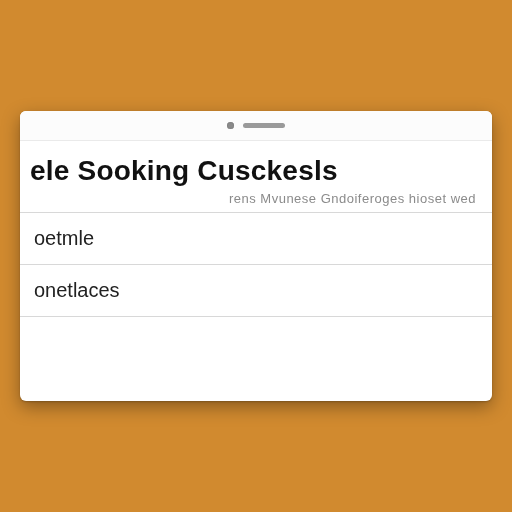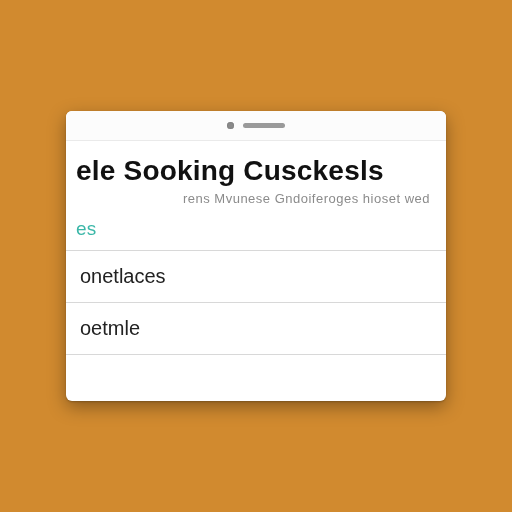--- a/index.html
+++ b/index.html
@@ -5,21 +5,21 @@
   * { margin: 0; padding: 0; box-sizing: border-box; }
   html, body { width: 512px; height: 512px; }
   body {
     background: #d18a2f;
     font-family: -apple-system, BlinkMacSystemFont, "Helvetica Neue", Arial, sans-serif;
     display: flex;
     align-items: center;
     justify-content: center;
   }
   .frame {
-    width: 380px;
+    width: 472px;
     height: 290px;
     background: #fff;
     border-radius: 6px;
     box-shadow: 0 6px 18px rgba(0,0,0,0.35), 0 1px 2px rgba(0,0,0,0.2);
     overflow: hidden;
     position: relative;
   }
   .status-bar {
     height: 30px;
     background: #fcfcfc;
@@ -87,23 +87,20 @@
     <span class="speaker"></span>
   </div>
 
   <div class="content">
 
     <div class="header">
       <div class="title">ele Sooking Cusckesls</div>
       <div class="subtitle">rens  Mvunese  Gndoiferoges  hioset wed</div>
     </div>
 
-    <div class="link-row">
-      <span class="link">es</span>
-    </div>
 
     <div class="list">
+      <div class="row">oetmle</div>
       <div class="row">onetlaces</div>
-      <div class="row">oetmle</div>
     </div>
 
   </div>
 </div>
 
 </body></html>

